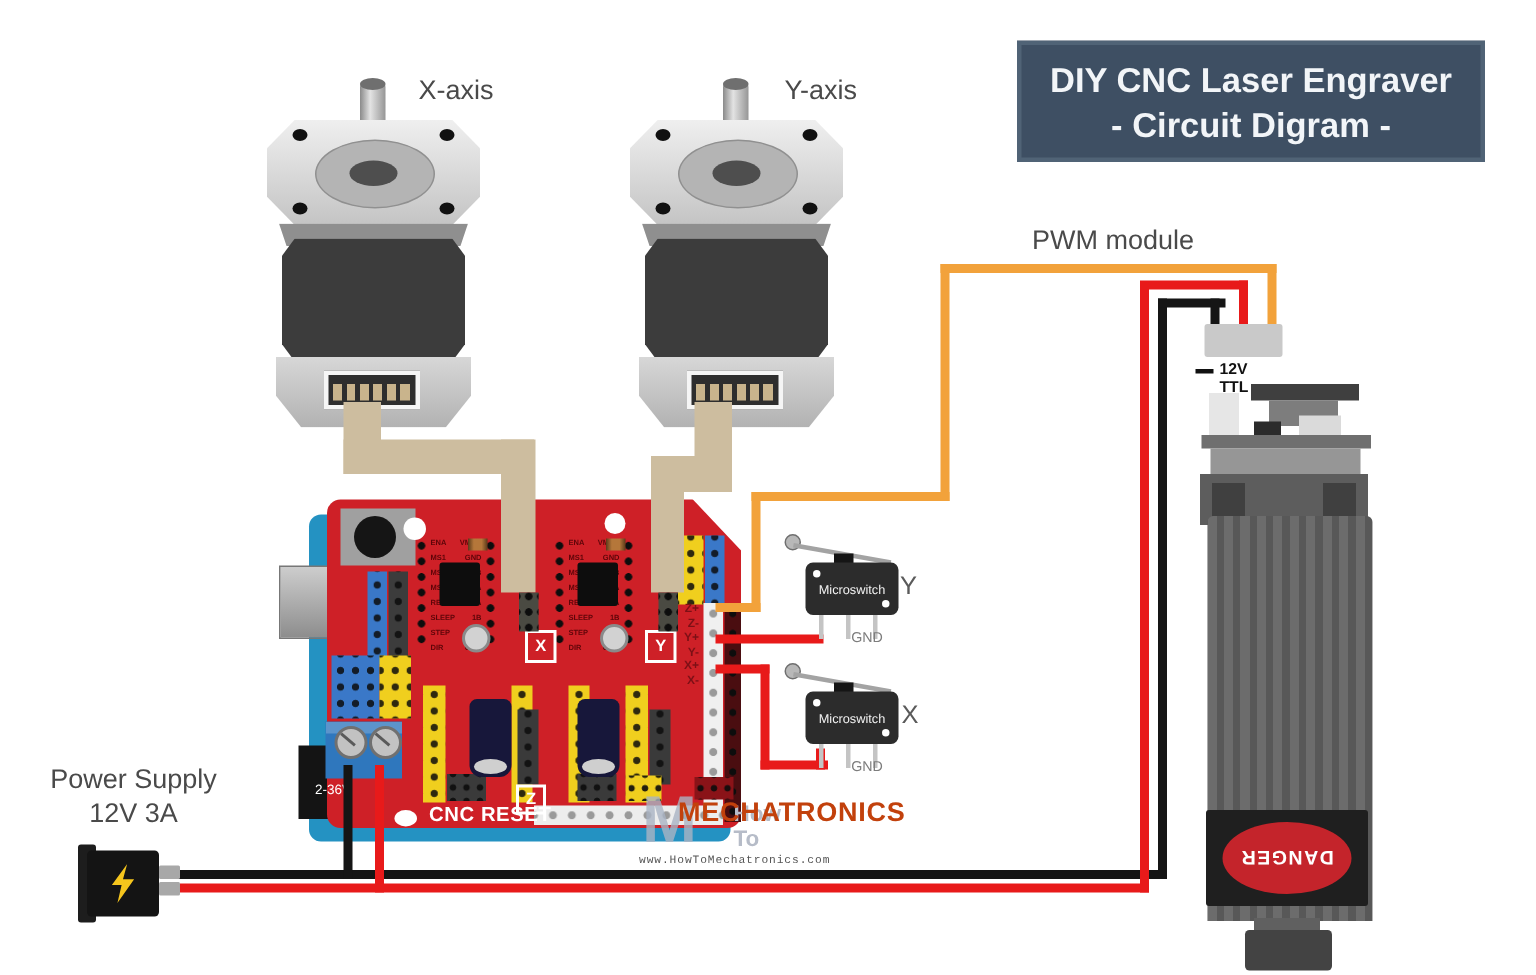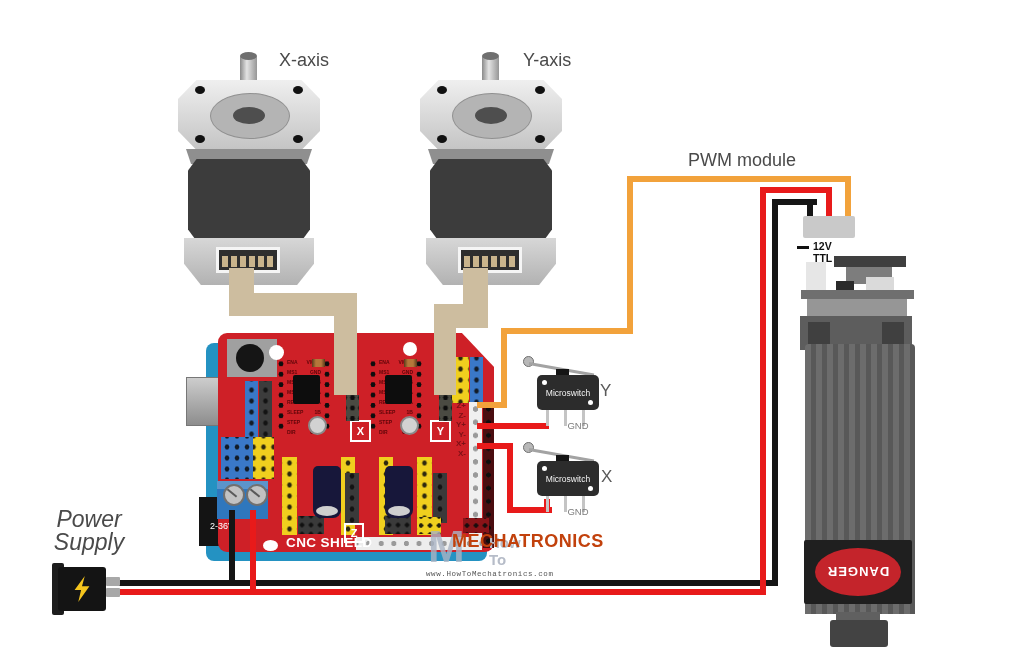--- a/index.html
+++ b/index.html
@@ -34,20 +34,26 @@
                 transform:rotate(40deg);}
   .hole{position:absolute;background:#fff;border-radius:50%;}
   .sw-pin{position:absolute;width:3px;background:#c4c4c4;}
   .cut-tr{clip-path:polygon(0 0,100% 0,100% 100%);}
 </style>
 </head>
 <body>
 
 <div id="canvas">
 
+  <div class="abs" style="left:678px;top:27px;width:312px;height:81px;background:#3E4F63;
+              box-shadow:inset 0 0 0 3px rgba(130,150,170,.28);display:flex;flex-direction:column;
+              align-items:center;justify-content:center;">
+    <div style="color:#f2f5f8;font-size:23px;font-weight:bold;line-height:30px;">DIY CNC Laser Engraver</div>
+    <div style="color:#f2f5f8;font-size:23px;font-weight:bold;line-height:30px;">- Circuit Digram -</div>
+  </div>
 
   <div class="abs" style="left:178px;top:55px;width:142px;height:230px;">
     <div class="abs" style="left:62px;top:0;width:17px;height:66px;border-radius:3px;
                 background:linear-gradient(90deg,#8a8a8a,#e3e3e3 40%,#969696);"></div>
     <div class="abs" style="left:62px;top:-3px;width:17px;height:8px;border-radius:50%;background:#6f6f6f;"></div>
     <div class="abs" style="left:0;top:25px;width:142px;height:70px;
                 background:linear-gradient(180deg,#efefef,#c4c4c4);
                 clip-path:polygon(13% 0,87% 0,100% 27%,100% 73%,87% 100%,13% 100%,0 73%,0 27%);"></div>
     <div class="abs" style="left:32px;top:38px;width:78px;height:44px;border-radius:50%;background:#b4b4b4;border:1px solid #909090;"></div>
     <div class="abs" style="left:55px;top:52px;width:32px;height:17px;border-radius:50%;background:#4e4e4e;"></div>
@@ -207,21 +213,21 @@
   </div>
 
   <div class="axis-tag" style="left:350px;top:420px;width:17px;height:18px;">X</div>
   <div class="axis-tag" style="left:430px;top:420px;width:17px;height:18px;">Y</div>
   <div class="axis-tag" style="left:344px;top:523px;width:16px;height:16px;">Z</div>
 
   <div class="abs" style="left:217px;top:481px;width:51px;height:38px;background:#2f77bd;box-shadow:inset 0 8px 0 rgba(255,255,255,.22);"></div>
   <div class="screw" style="left:223px;top:484px;"></div>
   <div class="screw" style="left:246px;top:484px;"></div>
   <div class="abs" style="left:210px;top:521px;width:42px;color:#fff;font-size:9px;">2-36V</div>
-  <div class="abs" style="left:286px;top:535px;color:#fff;font-size:13.5px;font-weight:bold;letter-spacing:.4px;">CNC SHIELD</div>
+  <div class="abs" style="left:286px;top:535px;color:#fff;font-size:13.5px;font-weight:bold;letter-spacing:.4px;">CNC RESET</div>
 
   <div class="cable" style="left:229px;top:268px;width:25px;height:48px;"></div>
   <div class="cable" style="left:229px;top:293px;width:127px;height:23px;"></div>
   <div class="cable" style="left:334px;top:293px;width:23px;height:102px;"></div>
   <div class="abs drv-dots" style="left:346px;top:395px;width:13px;height:26px;background-color:#4a4a42;"></div>
   <div class="cable" style="left:463px;top:268px;width:25px;height:60px;"></div>
   <div class="cable" style="left:434px;top:304px;width:54px;height:24px;"></div>
   <div class="cable" style="left:434px;top:304px;width:22px;height:91px;"></div>
   <div class="abs drv-dots" style="left:439px;top:395px;width:13px;height:26px;background-color:#4a4a42;"></div>
 
@@ -277,22 +283,23 @@
       <span class="hole" style="left:5px;top:5px;width:5px;height:5px;"></span>
       <span class="hole" style="left:51px;top:25px;width:5px;height:5px;"></span>
     </div>
     <div class="sw-pin" style="left:546px;top:496px;height:16px;"></div>
     <div class="sw-pin" style="left:564px;top:496px;height:16px;"></div>
     <div class="sw-pin" style="left:582px;top:496px;height:16px;"></div>
     <div class="abs" style="left:601px;top:467px;font-size:17px;color:#5a5a5a;">X</div>
     <div class="abs" style="left:560px;top:506px;width:36px;text-align:center;font-size:9.5px;color:#7d7d7d;">GND</div>
   </div>
 
-  <div class="abs" style="left:24px;top:508px;width:130px;text-align:center;color:#4a4a4a;font-size:23px;line-height:23px;font-style:italic;">
+  <div class="abs" style="left:24px;top:508px;width:130px;text-align:center;color:#4a4a4a;font-size:18px;line-height:23px;">
     <div>Power Supply</div>
+    <div>12V 3A</div>
   </div>
   <div class="abs" style="left:0;top:0;">
     <div class="abs" style="left:52px;top:563px;width:12px;height:52px;background:#1d1d1d;border-radius:2px;"></div>
     <div class="abs" style="left:58px;top:567px;width:48px;height:44px;background:#141414;border-radius:3px;
                 display:flex;align-items:center;justify-content:center;">
       <svg width="18" height="26" viewBox="0 0 16 28">
         <polygon points="11,0 0,15 7,15 4,28 16,11 8,11" fill="#f5c51d"></polygon>
       </svg>
     </div>
     <div class="abs" style="left:106px;top:577px;width:14px;height:9px;background:#a8a8a8;border-radius:1px;"></div>

